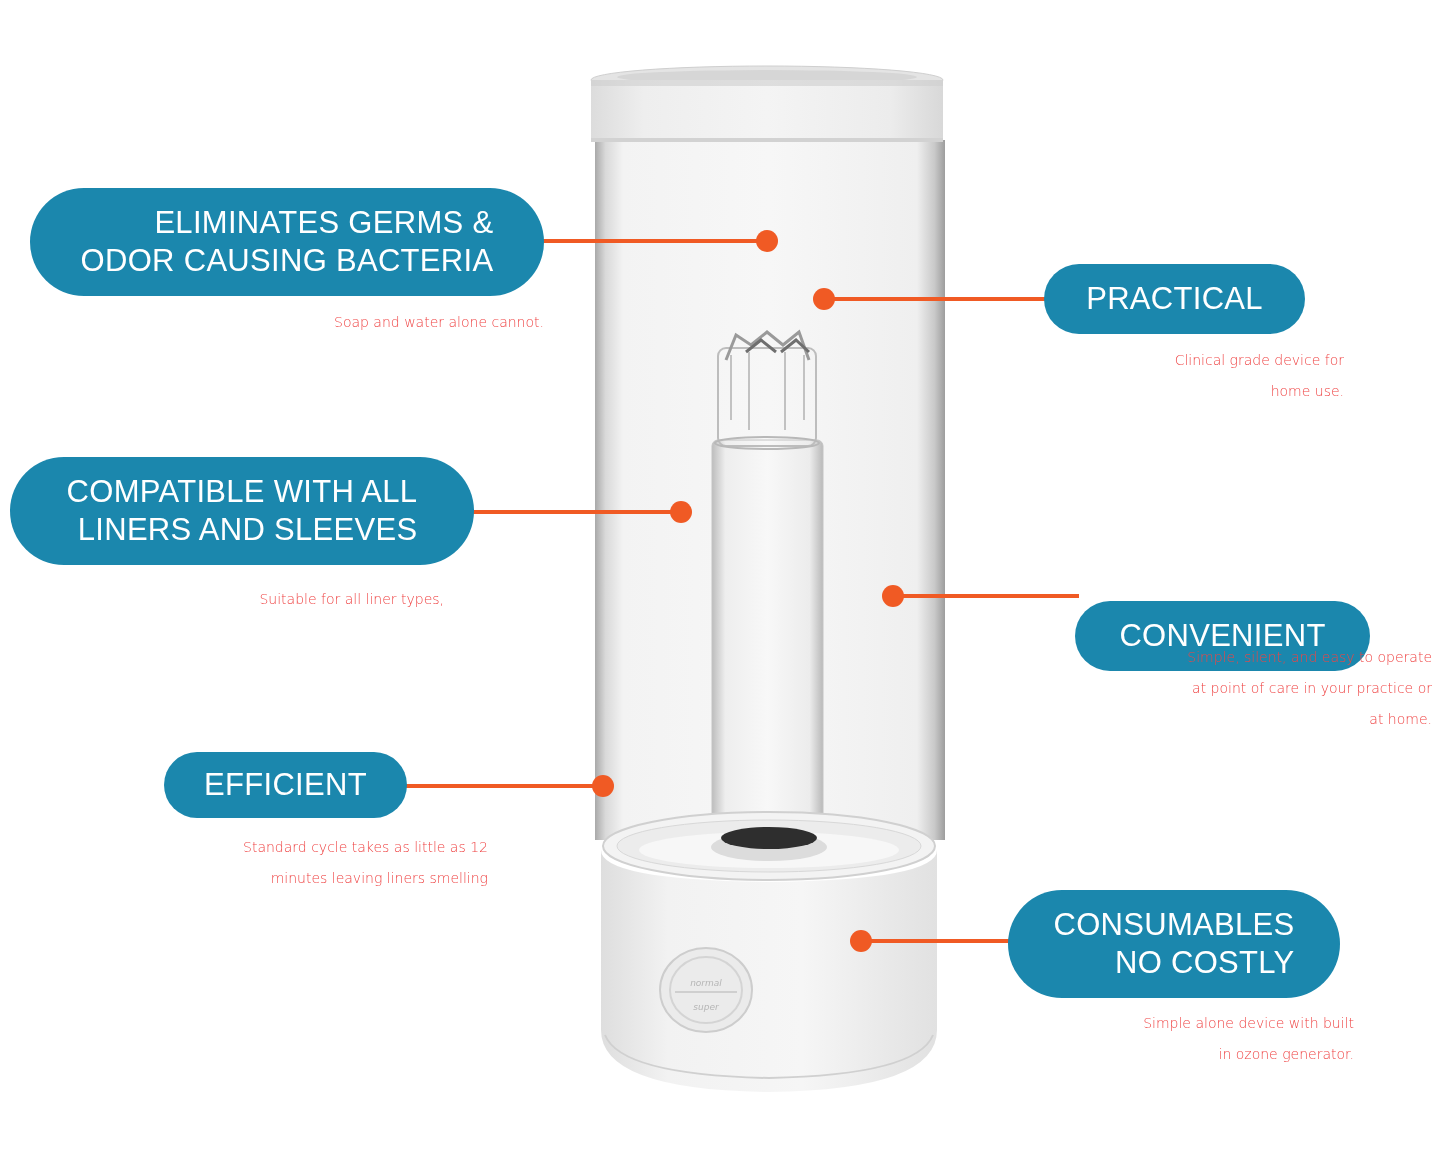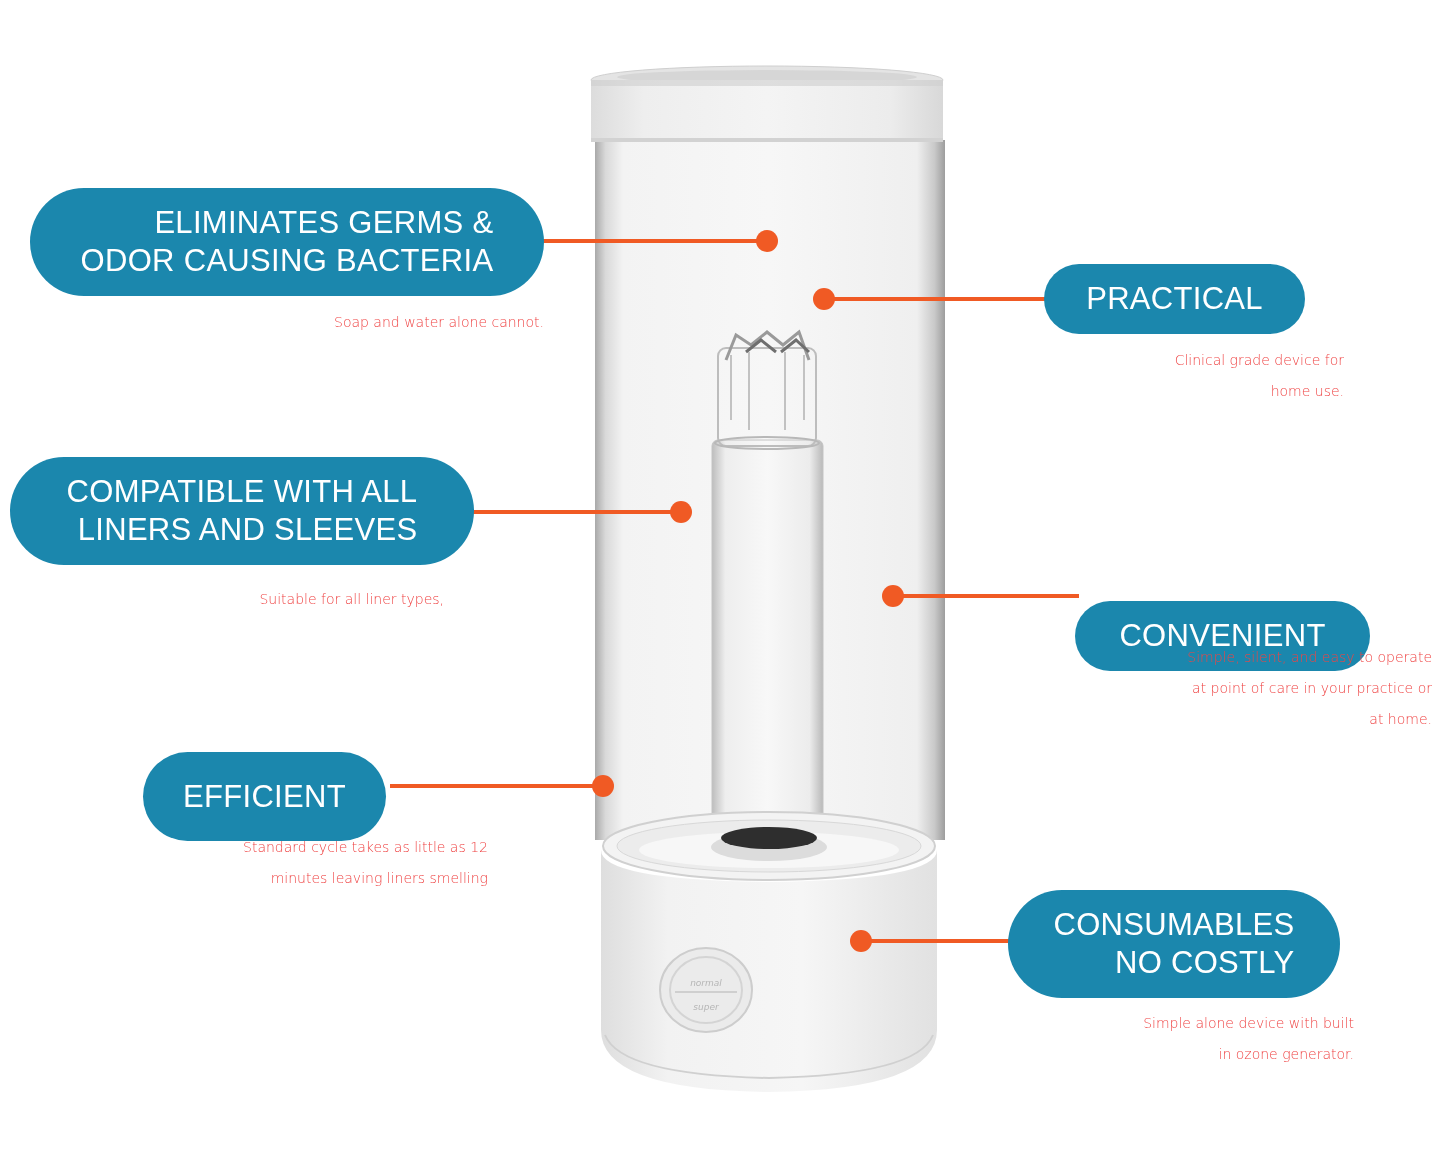--- a/index.html
+++ b/index.html
@@ -140,21 +140,21 @@
     </div>
 </div>
 <div class="desc" style="left:1012px; top:642px; width:420px;">
   <div>Simple, silent, and easy to operate</div>
   <div>at point of care in your practice or</div>
   <div>at home.</div>
 </div>
 
 <div class="leader" style="left:390px; top:784px; width:214px;"></div>
 <div class="dot" style="left:592px; top:775px;"></div>
-<div class="pill" style="left:143px; top:752px; width:243px; height:89px;">
+<div class="pill" style="left:164px; top:752px; width:243px; height:66px;">
   <div>
       <span>EFFICIENT</span>
     </div>
 </div>
 <div class="desc" style="left:58px; top:832px; width:430px;">
   <div>Standard cycle takes as little as 12</div>
   <div>minutes leaving liners smelling</div>
 </div>
 
 <div class="leader" style="left:861px; top:939px; width:152px;"></div>

